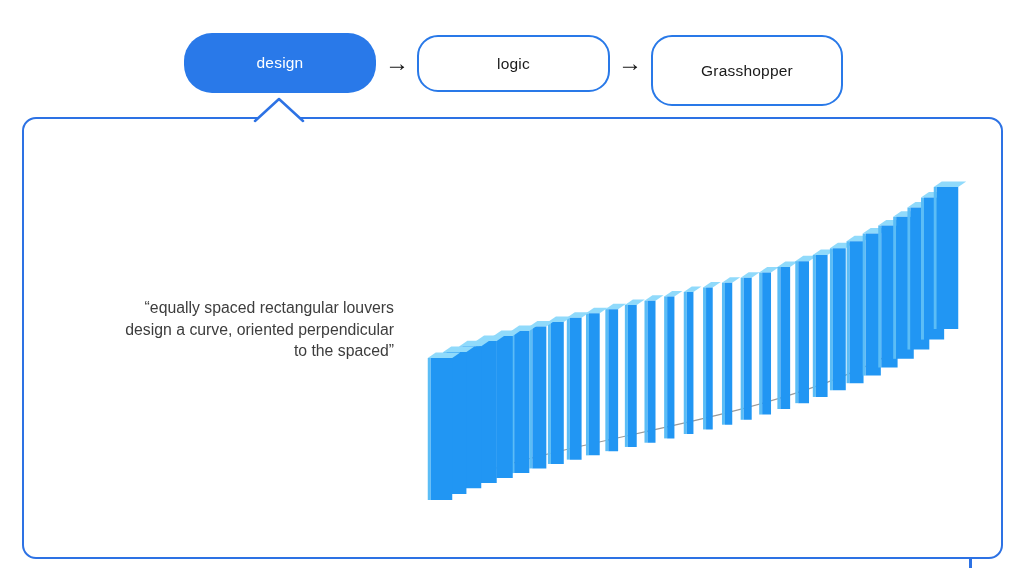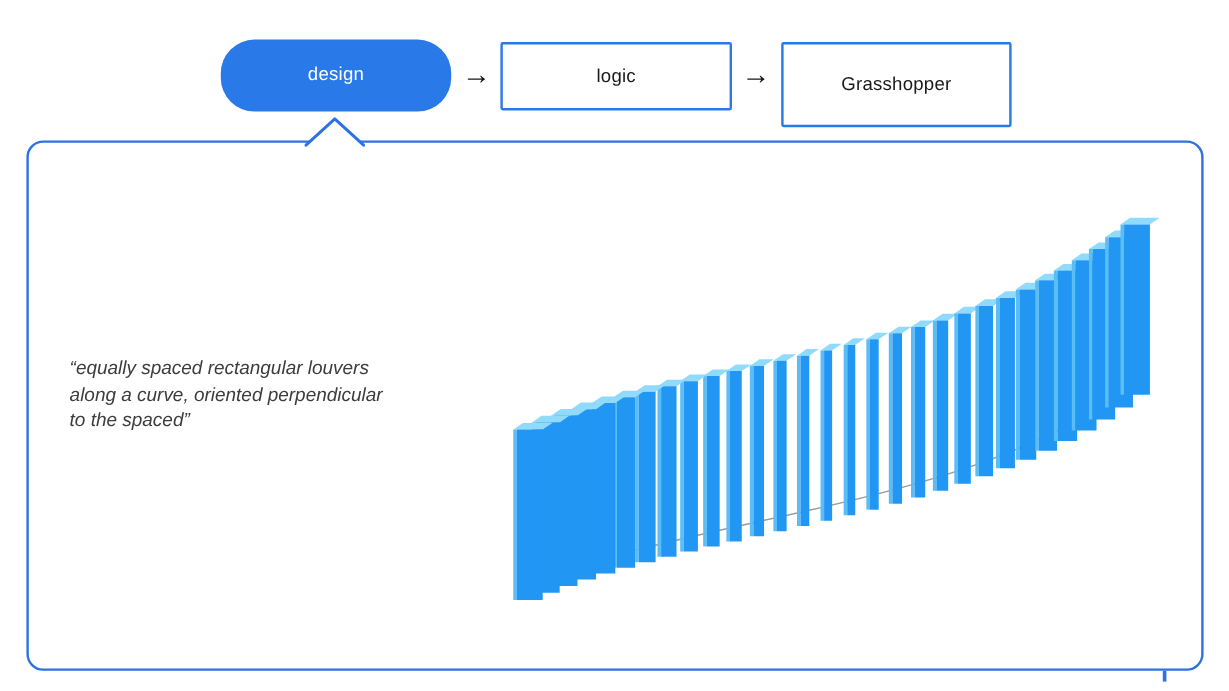--- a/index.html
+++ b/index.html
@@ -28,21 +28,21 @@
   }
   .flow-box.filled {
     background: #2979e9;
     color: #ffffff;
     border-radius: 14px;
   }
   .flow-box.outline {
     background: #ffffff;
     color: #1a1a1a;
     border: 2.5px solid #2979e8;
-    border-radius: 2px;
+    border-radius: 21px;
     justify-content: center;
   }
   #box-design   { left: 184px; top: 33px; width: 192px; height: 60px; border-radius: 28px; }
   #box-logic    { left: 417px; top: 35px; width: 193px; height: 57px; }
   #box-grasshopper { left: 651px; top: 35px; width: 192px; height: 71px; }
   .flow-arrow {
     position: absolute;
     top: 48px;
     width: 36px;
     height: 30px;
@@ -72,26 +72,25 @@
     top: 93px;
     width: 64px;
     height: 30px;
     z-index: 3;
   }
   .quote {
     position: absolute;
     left: 58px;
     top: 297px;
     width: 336px;
-    text-align: left;
+    text-align: right;
     color: #3d3d3d;
     font-size: 15.8px;
     line-height: 21.5px;
     z-index: 2;
-    font-style: italic;
   }
   .quote span { display: block; }
   .louver-svg {
     position: absolute;
     left: 420px;
     top: 170px;
     width: 550px;
     height: 340px;
     z-index: 2;
   }
@@ -129,21 +128,21 @@
   <div class="page-mark"></div>
 
   <div class="panel"></div>
 
   <svg class="notch-svg" viewBox="0 0 64 30">
     <path d="M8,28 L32,6 L56,28" fill="#ffffff" stroke="#2d72e4" stroke-width="2.5" stroke-linejoin="round" stroke-linecap="round"></path>
   </svg>
 
   <div class="quote">
     <span>“equally spaced rectangular louvers</span>
-    <span>along a curve, oriented perpendicular</span>
+    <span>design a curve, oriented perpendicular</span>
     <span>to the spaced”</span>
   </div>
 
   <svg class="louver-svg" viewBox="-10 0 550 340">
       <path d="M10,318 C150,258 390,253 516,147" fill="none" stroke="#9a9a9a" stroke-width="1.2"></path>
       <polygon points="253.7541257271974,122.00615031366596 261.7541257271974,116.50615031366596 271.44247929965894,116.50615031366596 263.44247929965894,122.00615031366596" fill="#90dafb"></polygon>
       <polygon points="253.7541257271974,122.00615031366596 256.7541257271974,122.00615031366596 256.7541257271974,264.00615031366596 253.7541257271974,264.00615031366596" fill="#5bbdf6"></polygon>
       <polygon points="256.7541257271974,122.00615031366596 263.44247929965894,122.00615031366596 263.44247929965894,264.00615031366596 256.7541257271974,264.00615031366596" fill="#2196f3"></polygon>
       <polygon points="273.04503556359913,117.45282709418177 281.04503556359913,111.95282709418177 290.7333891360607,111.95282709418177 282.7333891360607,117.45282709418177" fill="#90dafb"></polygon>
       <polygon points="273.04503556359913,117.45282709418177 276.04503556359913,117.45282709418177 276.04503556359913,259.45282709418177 273.04503556359913,259.45282709418177" fill="#5bbdf6"></polygon>

